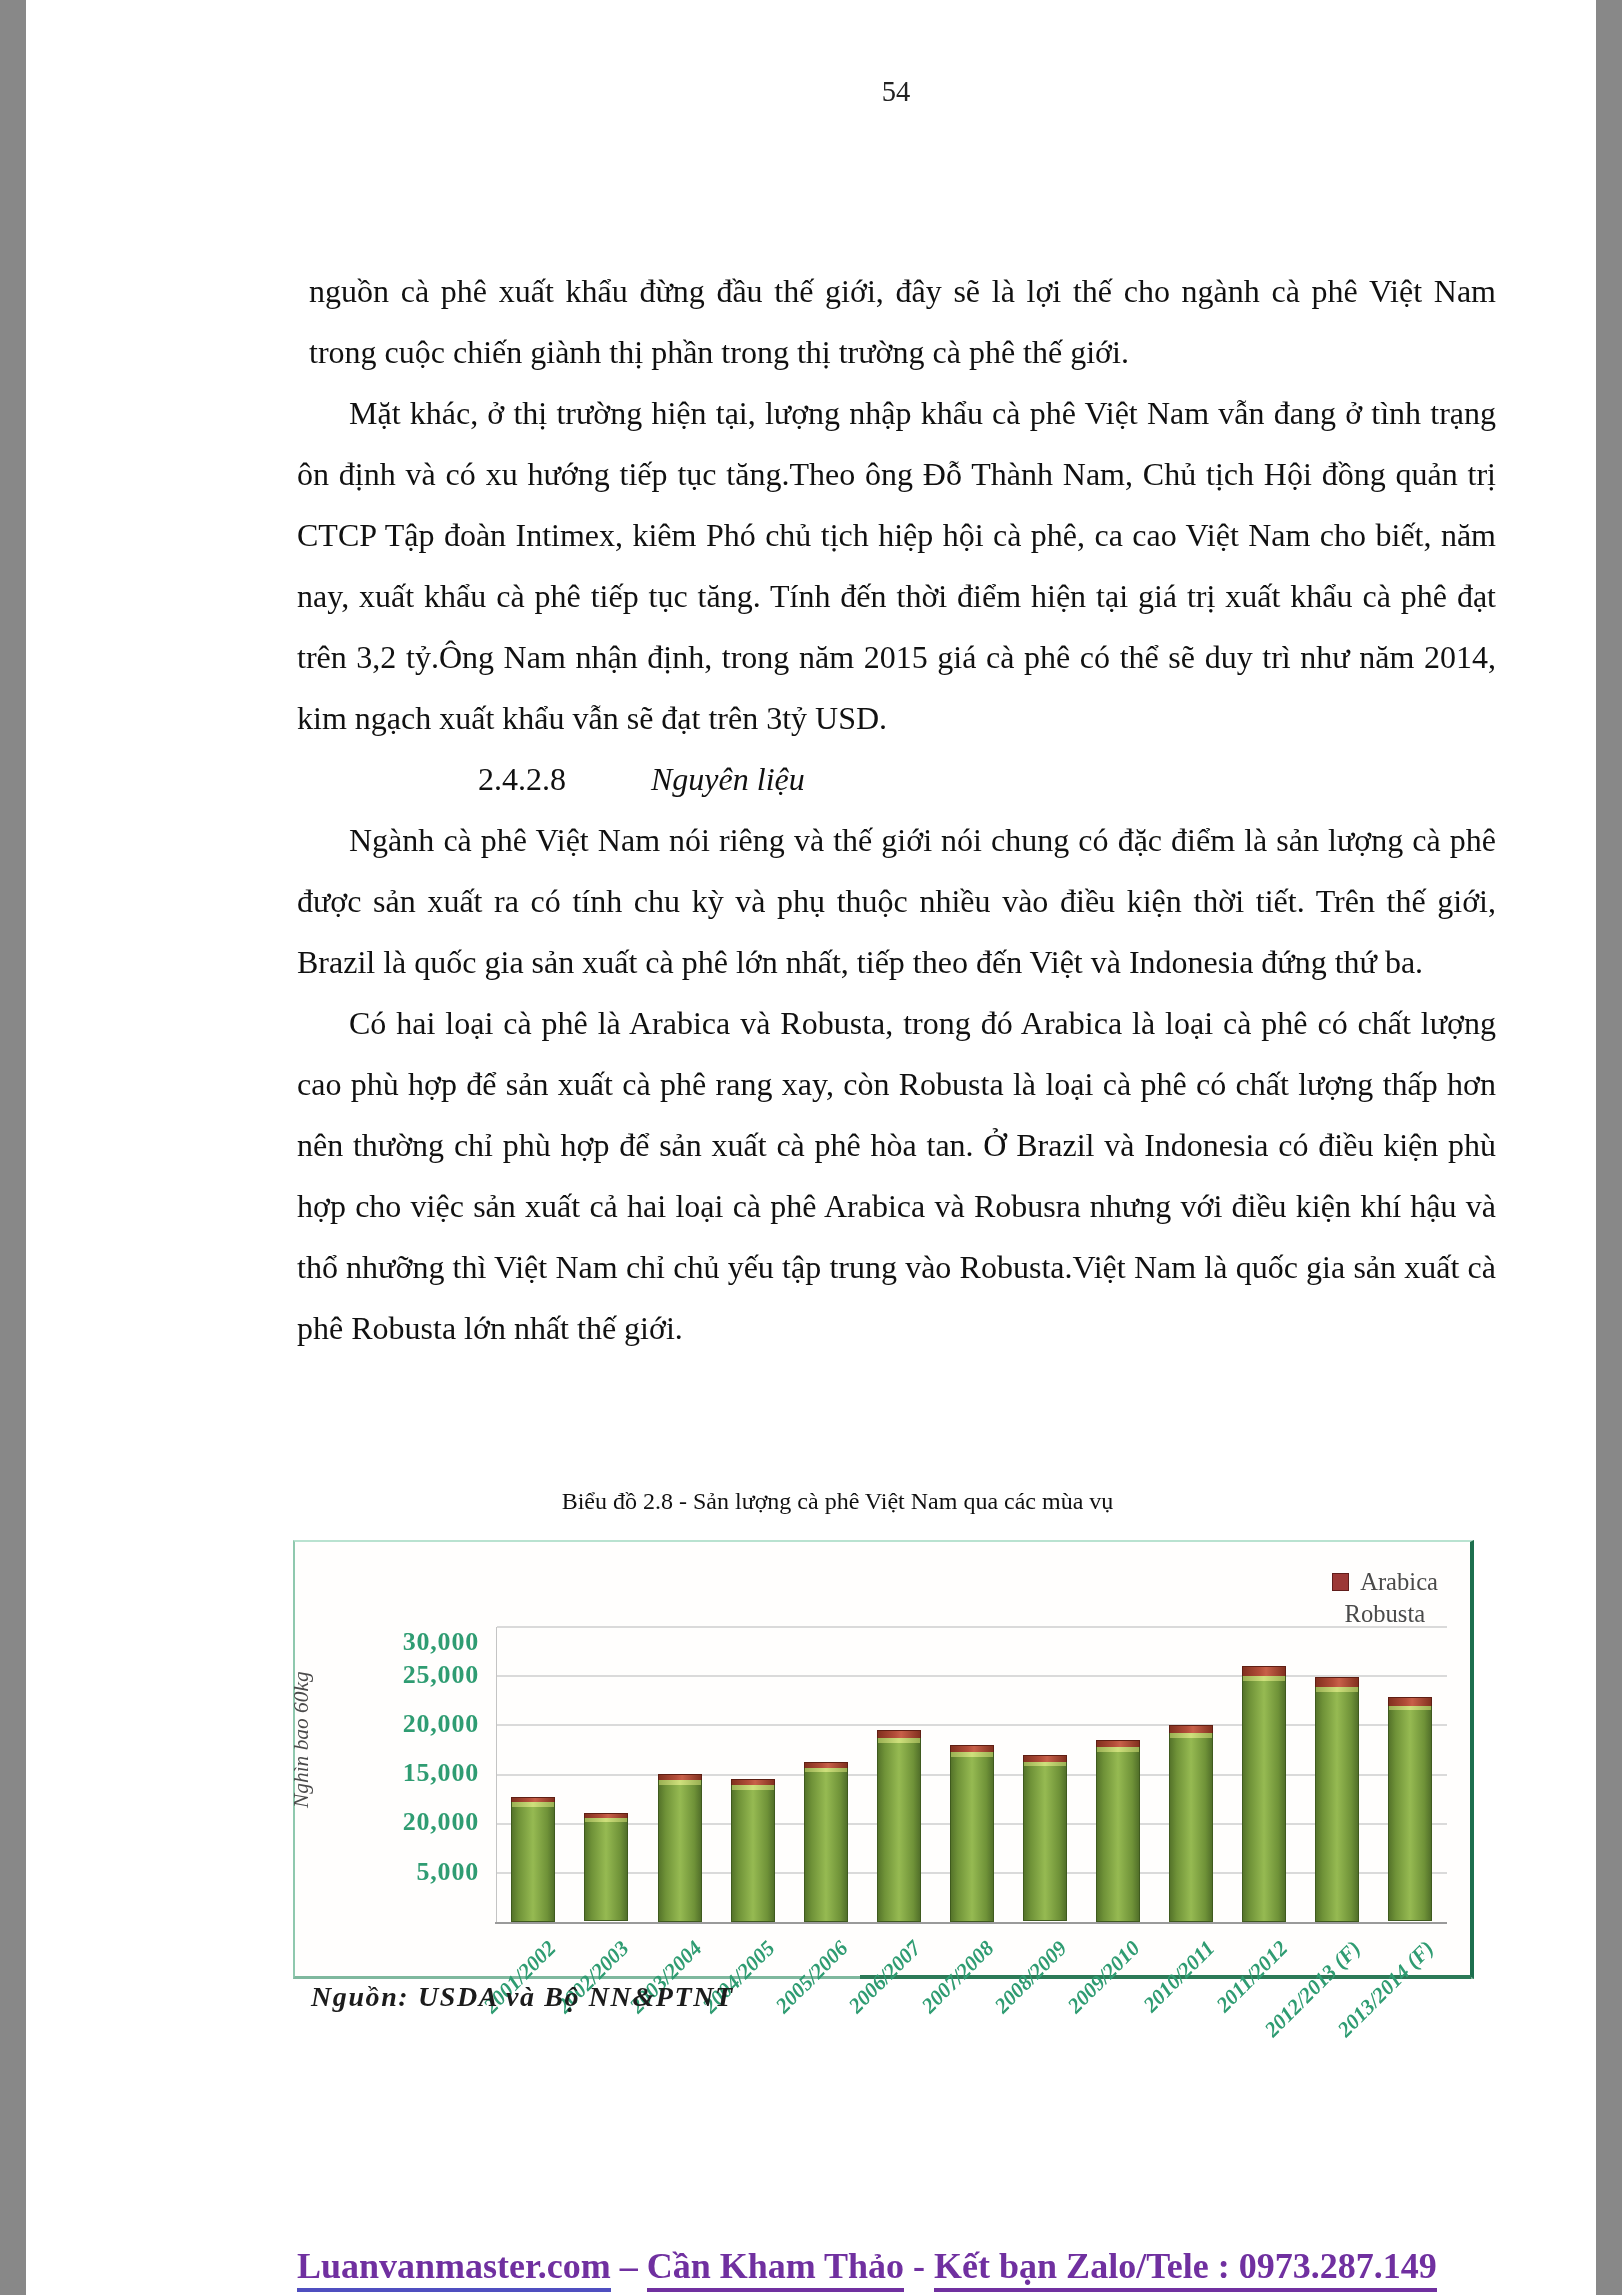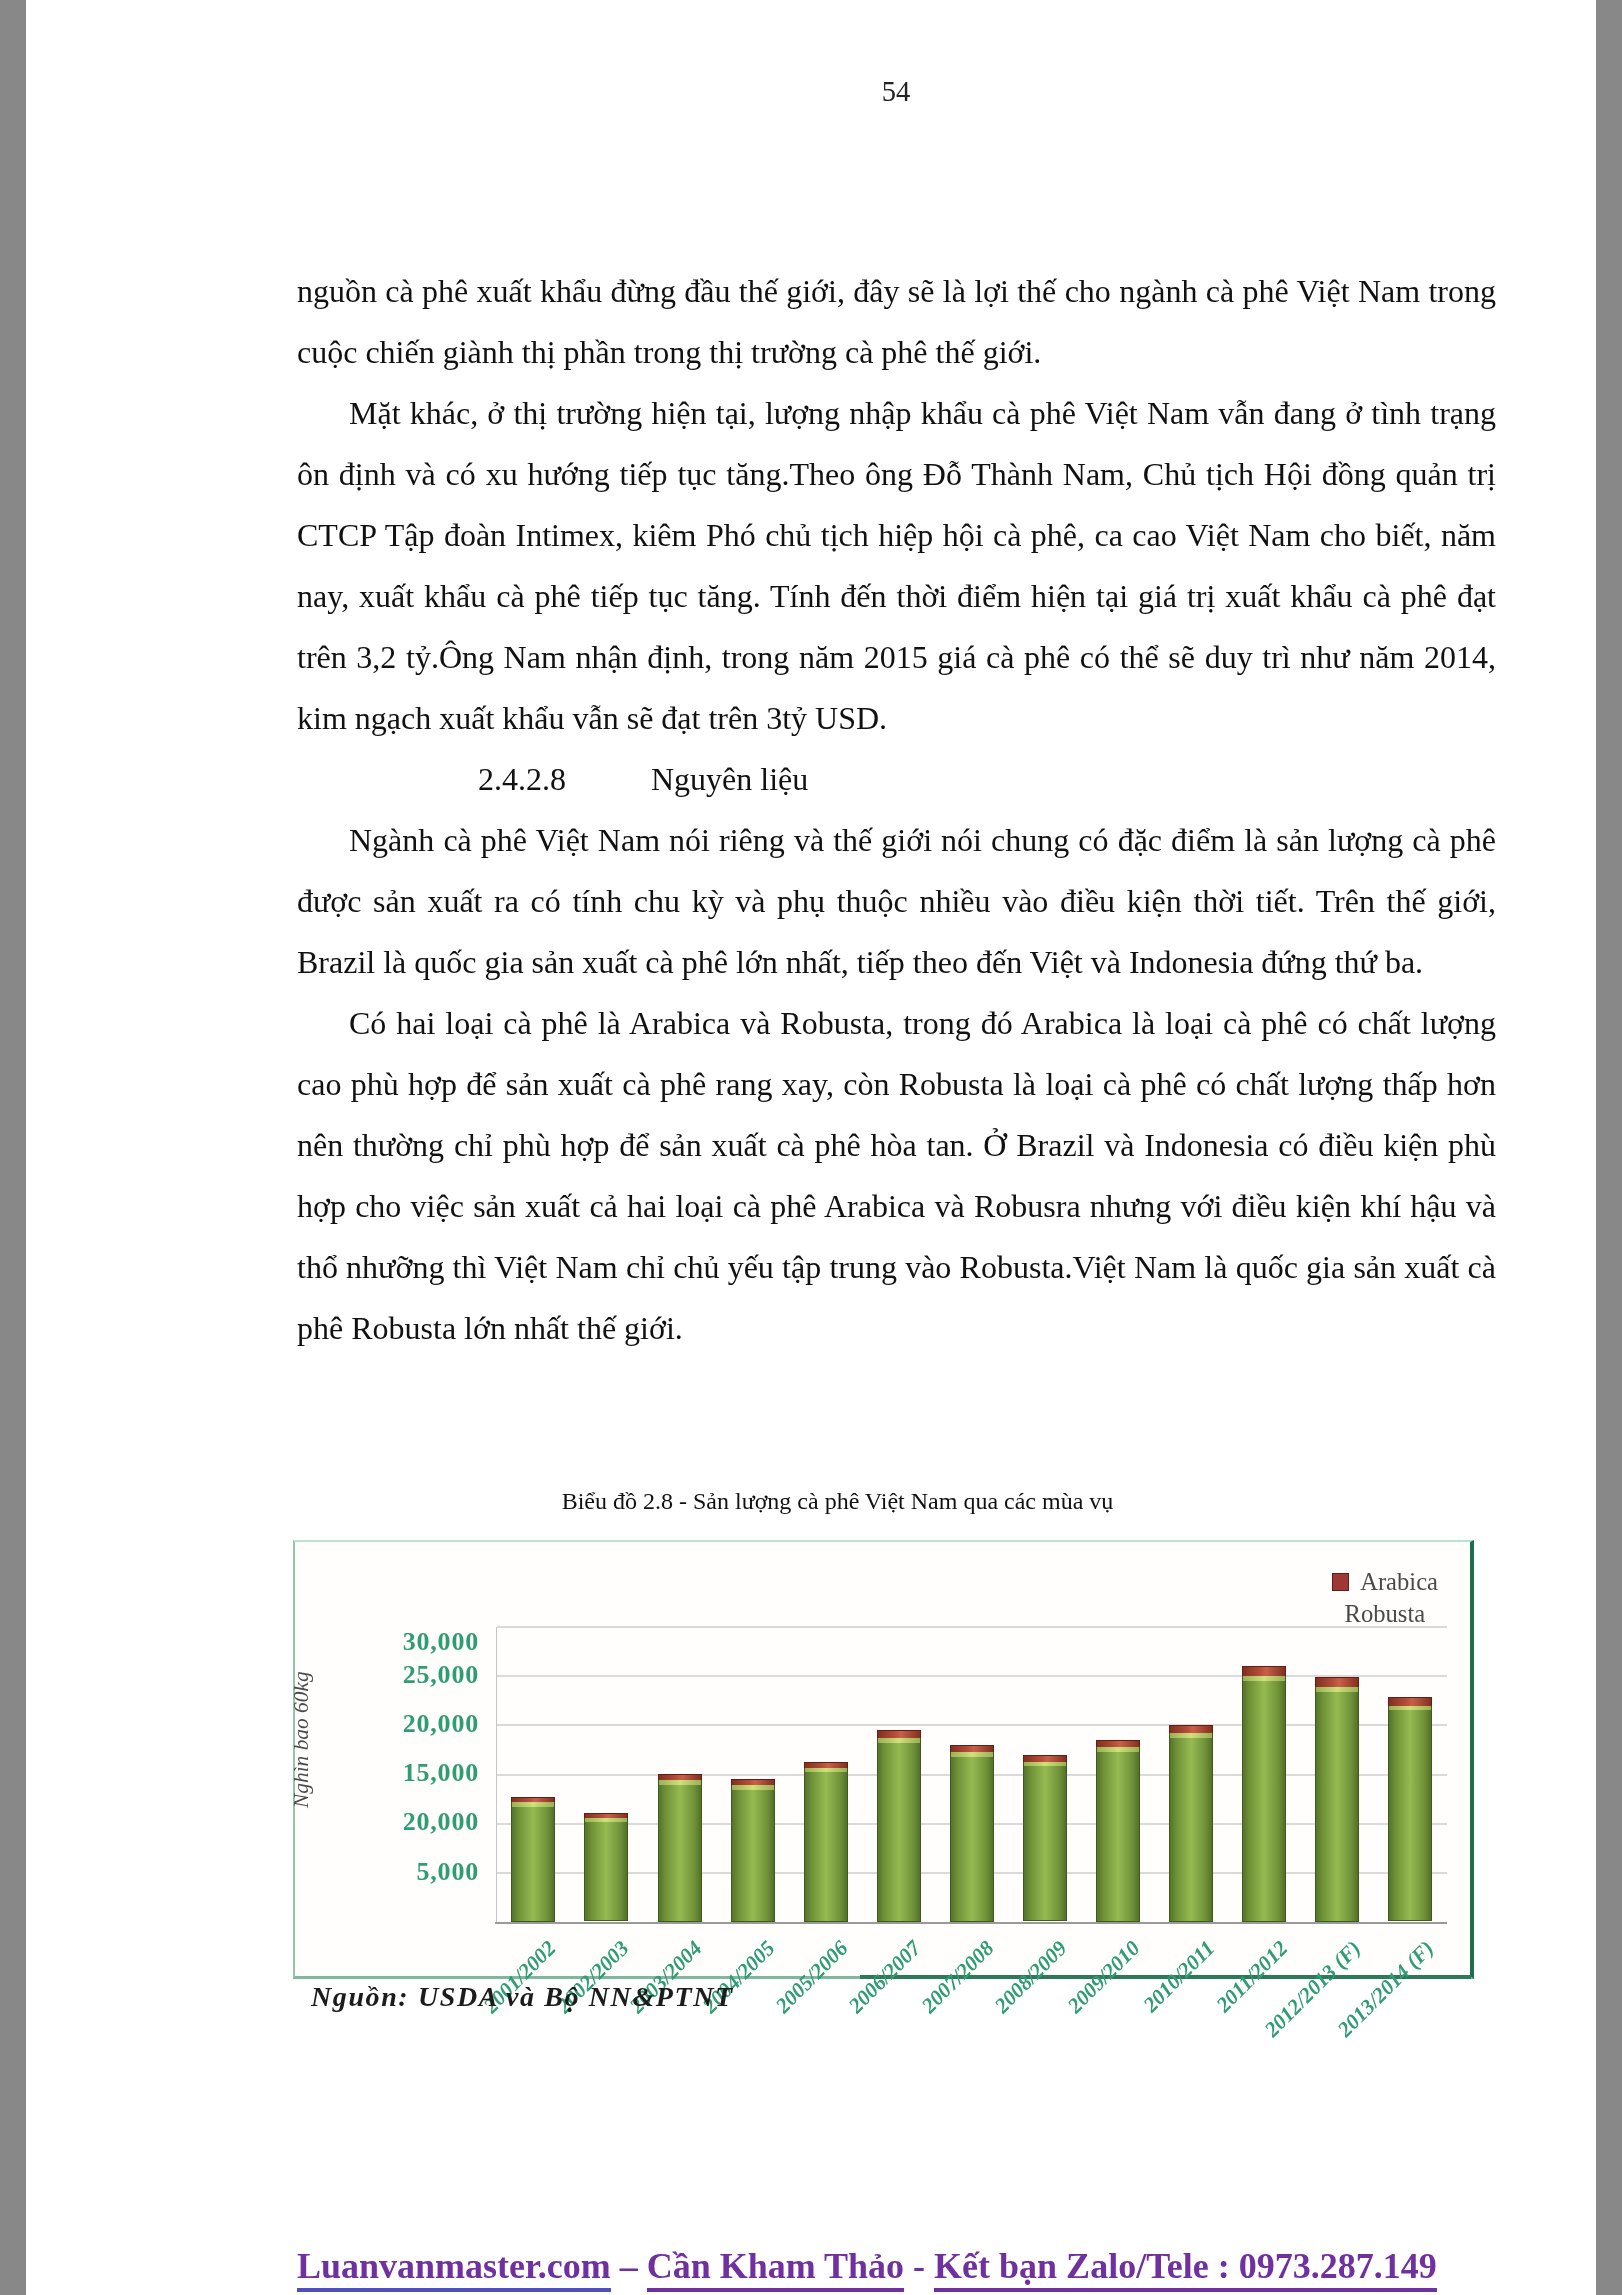--- a/index.html
+++ b/index.html
@@ -16,24 +16,24 @@
   .page-number{
     position:absolute;top:76px;left:271px;width:1198px;
     text-align:center;font-size:28.5px;color:#222;
   }
   .text-block{
     position:absolute;left:271px;top:261px;width:1199px;
     font-size:32px;line-height:61px;
     text-align:justify;text-justify:inter-word;
   }
   .text-block p{margin:0;text-indent:52px;}
-  .text-block p.no-indent{text-indent:0;}
+  .text-block p.no-indent{text-indent:0;margin-left:12px;}
   .heading{margin:0;padding-left:77px;font-size:32px;line-height:61px;}
   .heading .h-num{display:inline-block;}
-  .heading .h-label{display:inline-block;padding-left:33px;}
+  .heading .h-label{display:inline-block;padding-left:33px;font-style:italic;}
   .chart-caption{
     position:absolute;left:0;top:1488px;width:1623px;
     text-align:center;font-size:24px;color:#111;
   }
   
   .chart-box{
     position:absolute;left:267px;top:1540px;width:1181px;height:439px;
     background:#fffefd;
     border-top:2.4px solid #b9e2d0;
     border-left:2.4px solid #8fc8ae;

